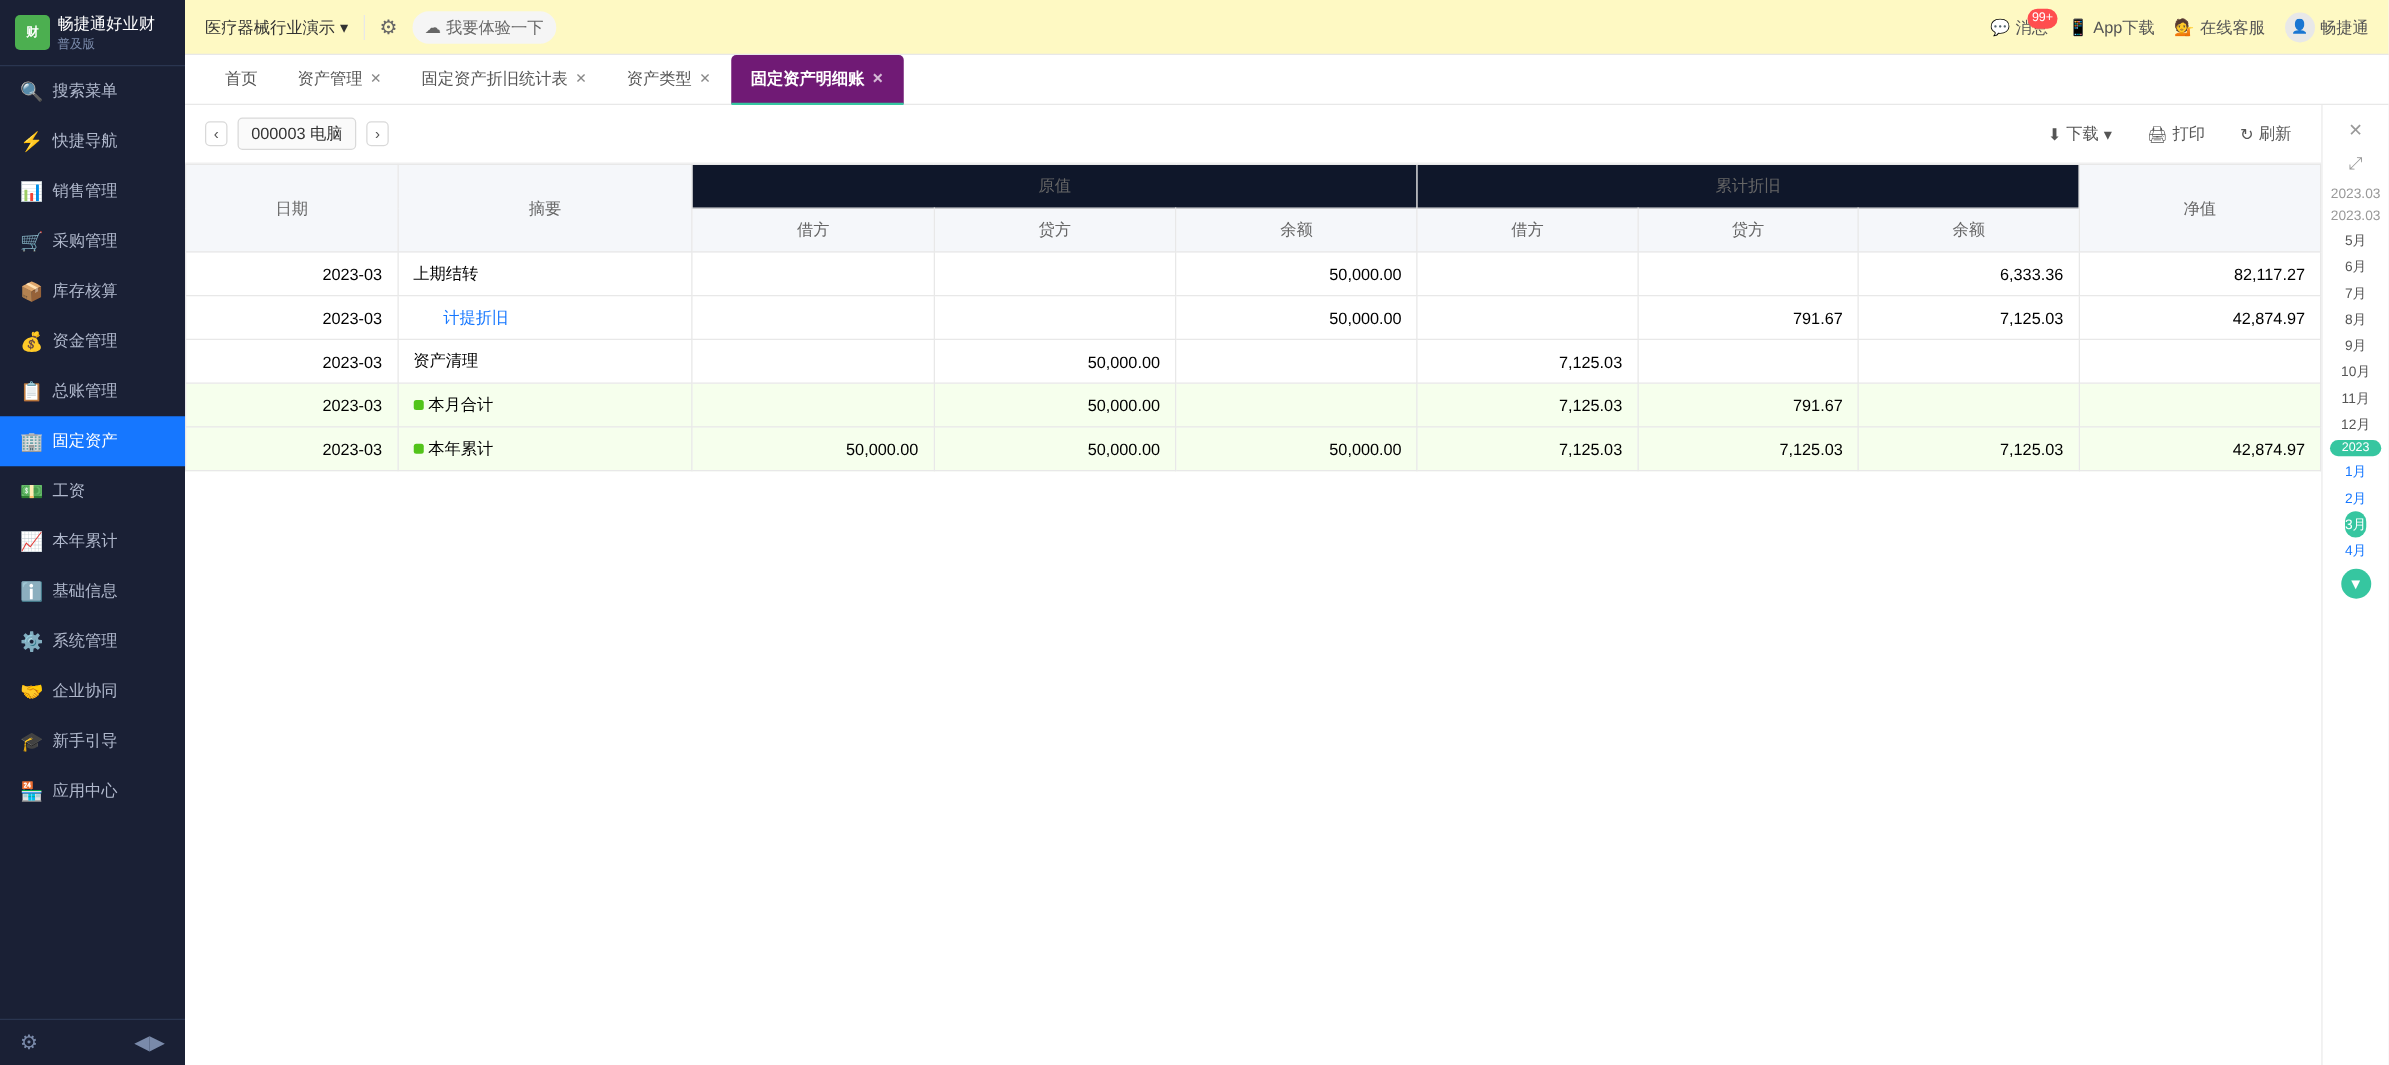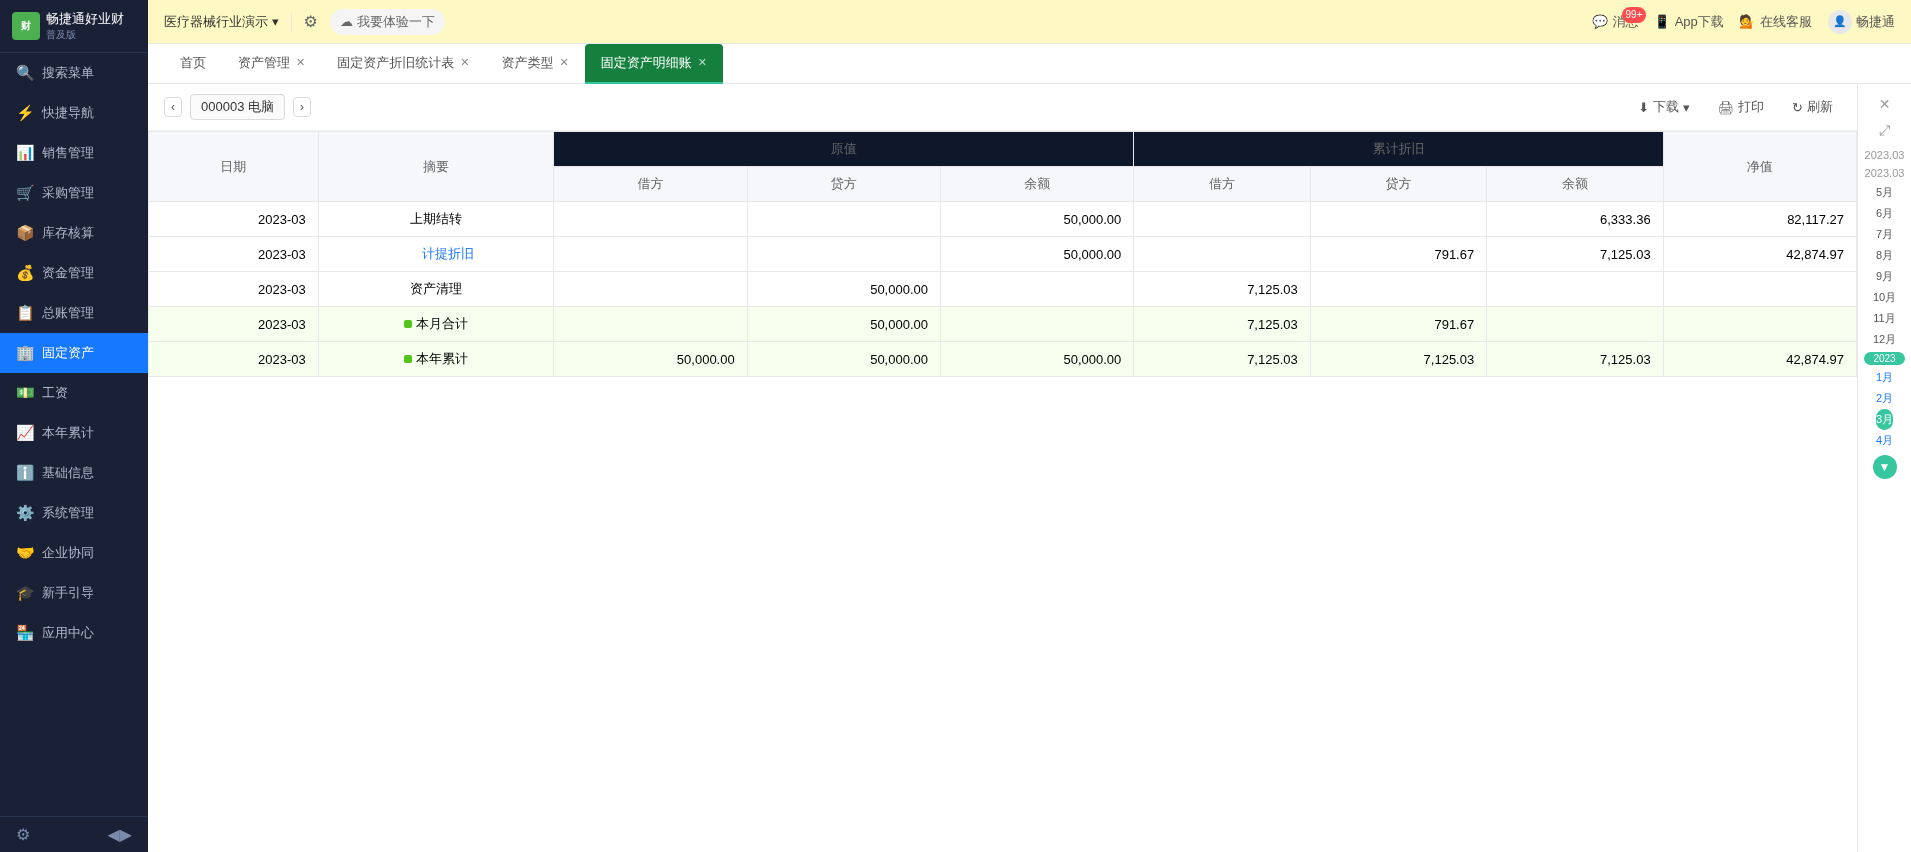--- a/index.html
+++ b/index.html
@@ -125,24 +125,25 @@
       display: flex; align-items: center; gap: 6px;
       padding: 0 16px;
       height: 40px;
       font-size: 13px;
       color: #555;
       cursor: pointer;
       border-bottom: 2px solid transparent;
       white-space: nowrap;
     }
     .tab.active {
-      background: #15803d;
+      background: #701a75;
       color: #fff;
       border-radius: 4px 4px 0 0;
       border-bottom: 2px solid #36c6a0;
+      font-weight: bold;
     }
     .tab-close { font-size: 11px; cursor: pointer; opacity: 0.7; }
 
     
     .content {
       flex: 1;
       display: flex;
       overflow: hidden;
       position: relative;
     }
@@ -199,21 +200,21 @@
       padding: 8px 12px;
       text-align: right;
       white-space: nowrap;
     }
     .data-table th {
       background: #f5f7fa;
       color: #666;
       font-weight: 500;
       text-align: center;
     }
-    .data-table td.text-left { text-align: center; }
+    .data-table td.text-left { text-align: left; }
     .data-table td.text-center { text-align: right; }
     .data-table .group-header {
       background: #0f172a;
       text-align: center;
     }
     .row-highlight { background: #f6ffed; }
     .green-dot {
       display: inline-block;
       width: 8px; height: 8px;
       background: #52c41a;

